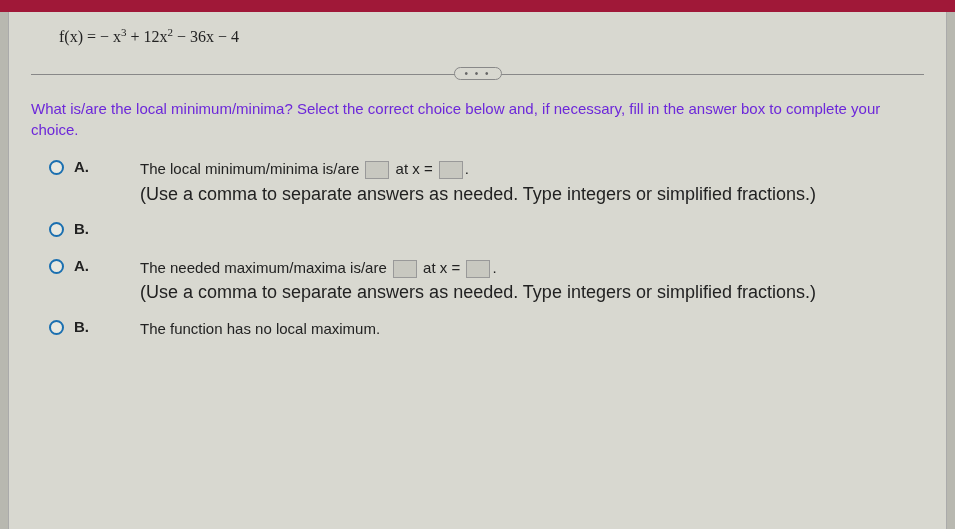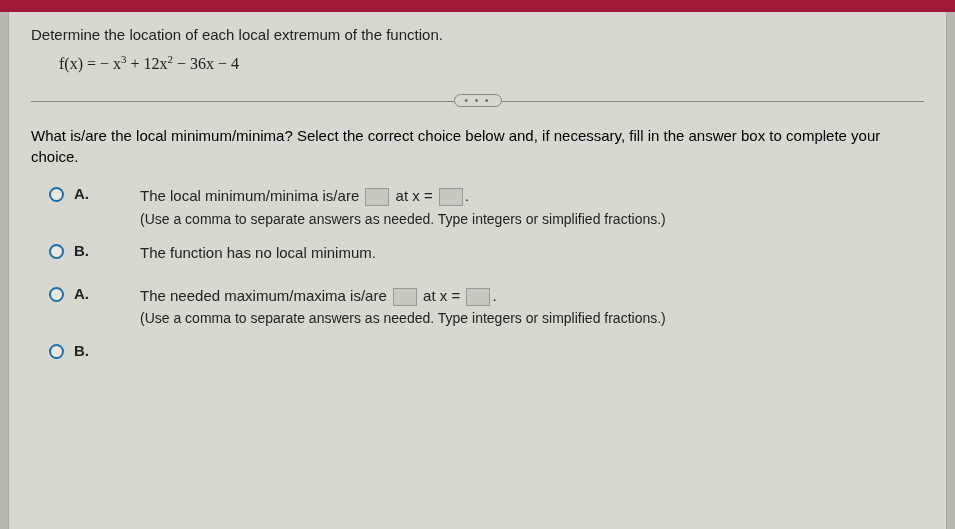--- a/index.html
+++ b/index.html
@@ -58,21 +58,21 @@
     border: 1px solid #888;
     border-radius: 9px;
     padding: 0 10px;
     font-size: 10px;
     color: #666;
     letter-spacing: 2px;
     cursor: pointer;
   }
   .question-text {
     font-size: 15px;
-    color: #000000;
+    color: #6d28d9;
     line-height: 1.4;
     margin-bottom: 18px;
   }
   .choice-row {
     display: flex;
     align-items: flex-start;
     margin-left: 18px;
     margin-bottom: 12px;
   }
   .radio {
@@ -102,33 +102,32 @@
   .answer-box {
     display: inline-block;
     width: 24px;
     height: 18px;
     background: #c8c8c0;
     border: 1px solid #999;
     vertical-align: middle;
     margin: 0 2px;
   }
   .hint {
-    font-size: 14px;
+    font-size: 18px;
     color: #222;
   }
   .section-gap { height: 8px; }
 </style>
 </head>
 <body>
 
 <div class="topbar"></div>
 
 <div class="page">
 
-  <div class="prompt-text">Determine the location of each local extremum of the function.</div>
 
   <div class="formula">f(x) = − x<sup>3</sup> + 12x<sup>2</sup> − 36x − 4</div>
 
   <div class="divider-wrap">
     <hr class="divider-line">
     <div class="divider-handle">• • •</div>
   </div>
 
   <div class="question-text">What is/are the local minimum/minima? Select the correct choice below and, if necessary, fill in the answer box to complete your choice.</div>
 
@@ -137,33 +136,33 @@
     <div class="choice-label">A.</div>
     <div class="choice-body">
       <span>The local minimum/minima is/are </span><span class="answer-box"></span><span> at x = </span><span class="answer-box"></span><span>.</span><br>
       <span class="hint">(Use a comma to separate answers as needed. Type integers or simplified fractions.)</span>
     </div>
   </div>
 
   <div class="choice-row">
     <div class="radio"></div>
     <div class="choice-label">B.</div>
-    <div class="choice-body">The function has no local minimum.</div>
   </div>
 
   <div class="section-gap"></div>
 
 
   <div class="choice-row">
     <div class="radio"></div>
     <div class="choice-label">A.</div>
     <div class="choice-body">
       <span>The needed maximum/maxima is/are </span><span class="answer-box"></span><span> at x = </span><span class="answer-box"></span><span>.</span><br>
       <span class="hint">(Use a comma to separate answers as needed. Type integers or simplified fractions.)</span>
     </div>
   </div>
 
   <div class="choice-row">
     <div class="radio"></div>
     <div class="choice-label">B.</div>
+    <div class="choice-body">The function has no local maximum.</div>
   </div>
 
 </div>
 
 </body></html>

